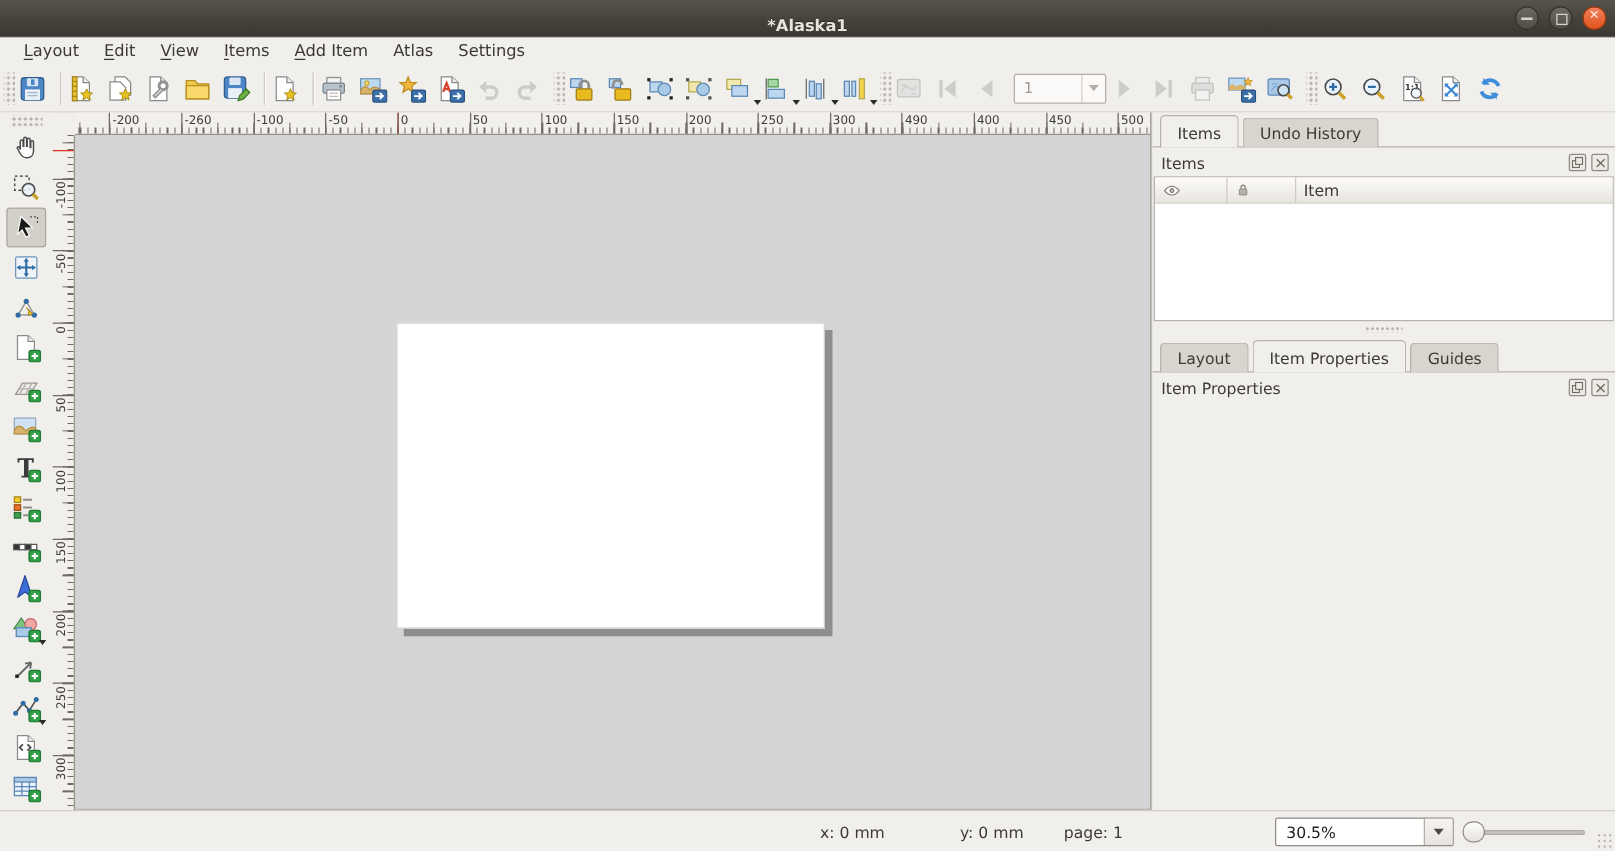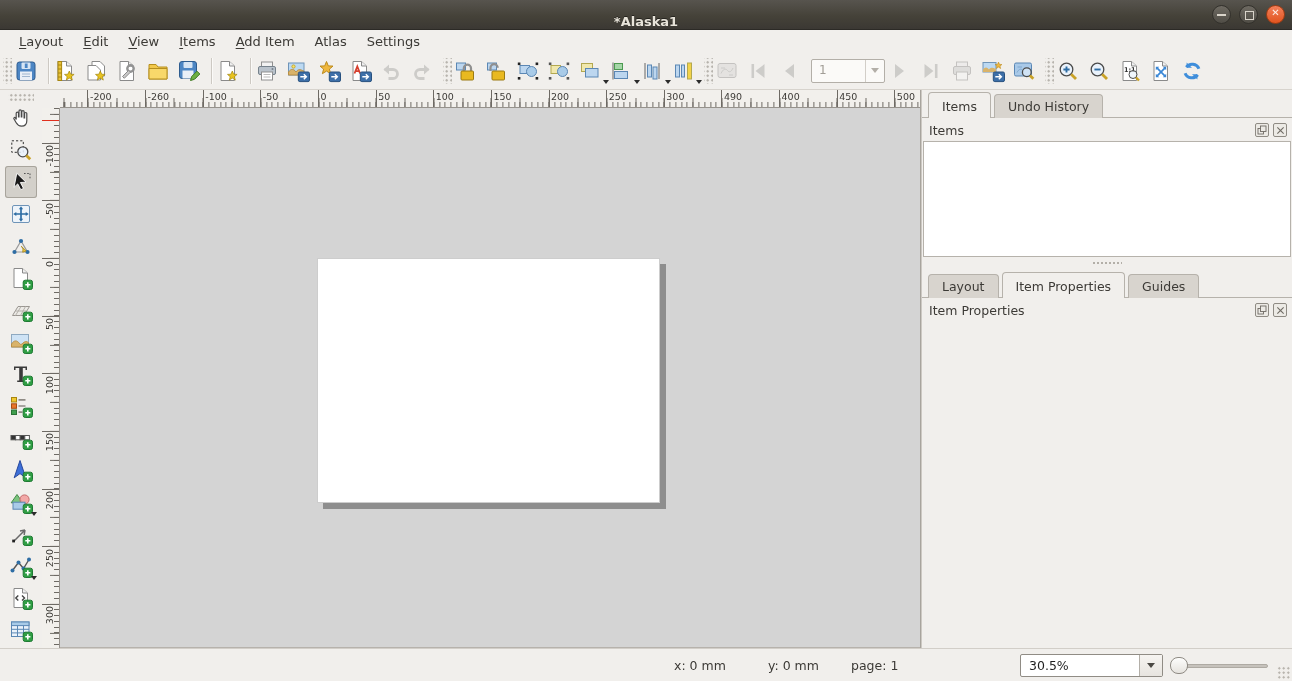--- a/index.html
+++ b/index.html
@@ -685,20 +685,36 @@
       </div>
       <div class="dbtn">
         <svg width="9" height="9" viewBox="0 0 20 20">
           <path d="M3 3 17 17 M17 3 3 17" stroke="#6f6b64" stroke-width="2.4"></path>
         </svg>
       </div>
     </div>
   </div>
 
   <div class="items-table">
+    <div class="thead">
+      <div class="th c1">
+        <svg width="15" height="13" viewBox="0 0 24 22">
+          <path d="M2 11c3.2-4 6.6-6 10-6s6.8 2 10 6c-3.2 4-6.6 6-10 6S5.2 15 2 11Z" fill="#fcfbfa" stroke="#7a766f" stroke-width="1.4"></path>
+          <circle cx="12" cy="11" r="3.2" fill="#7a766f"></circle>
+            <circle cx="12" cy="11" r="1.2" fill="#fff"></circle>
+        </svg>
+      </div>
+      <div class="th c2">
+        <svg width="13" height="14" viewBox="0 0 24 24">
+          <rect x="6.5" y="10.5" width="11" height="9" rx="1" fill="#b5b1aa" stroke="#7a766f"></rect>
+          <path d="M9 10.5V8a3 3 0 0 1 6 0v2.5" fill="none" stroke="#8d897f" stroke-width="2"></path>
+        </svg>
+      </div>
+      <div class="th c3">Item</div>
+    </div>
     <div class="tbody"></div>
   </div>
 
   <div class="splitter">
       <div class="dots"></div>
     </div>
 
   <div class="tabbar" id="tabs-bottom">
       <div class="tab">Layout</div>
       <div class="tab active">Item Properties</div>
@@ -719,21 +735,21 @@
           <path d="M3 3 17 17 M17 3 3 17" stroke="#6f6b64" stroke-width="2.4"></path>
         </svg>
       </div>
     </div>
   </div>
 
   <div class="panel-fill"></div>
 </div>
 
 <div class="statusbar">
-  <span class="sbtext" style="left:674px">x: 0 mm</span>
+  <span class="sbtext" style="left:656px">x: 0 mm</span>
   <span class="sbtext" style="left:768px">y: 0 mm</span>
   <span class="sbtext" style="left:851px">page: 1</span>
   <div class="combo">
     <div class="cval">30.5%</div>
     <div class="cbtn"></div>
   </div>
   <div class="slider-groove"></div>
   <div class="slider-handle"></div>
   <div class="grip"></div>
 </div>

